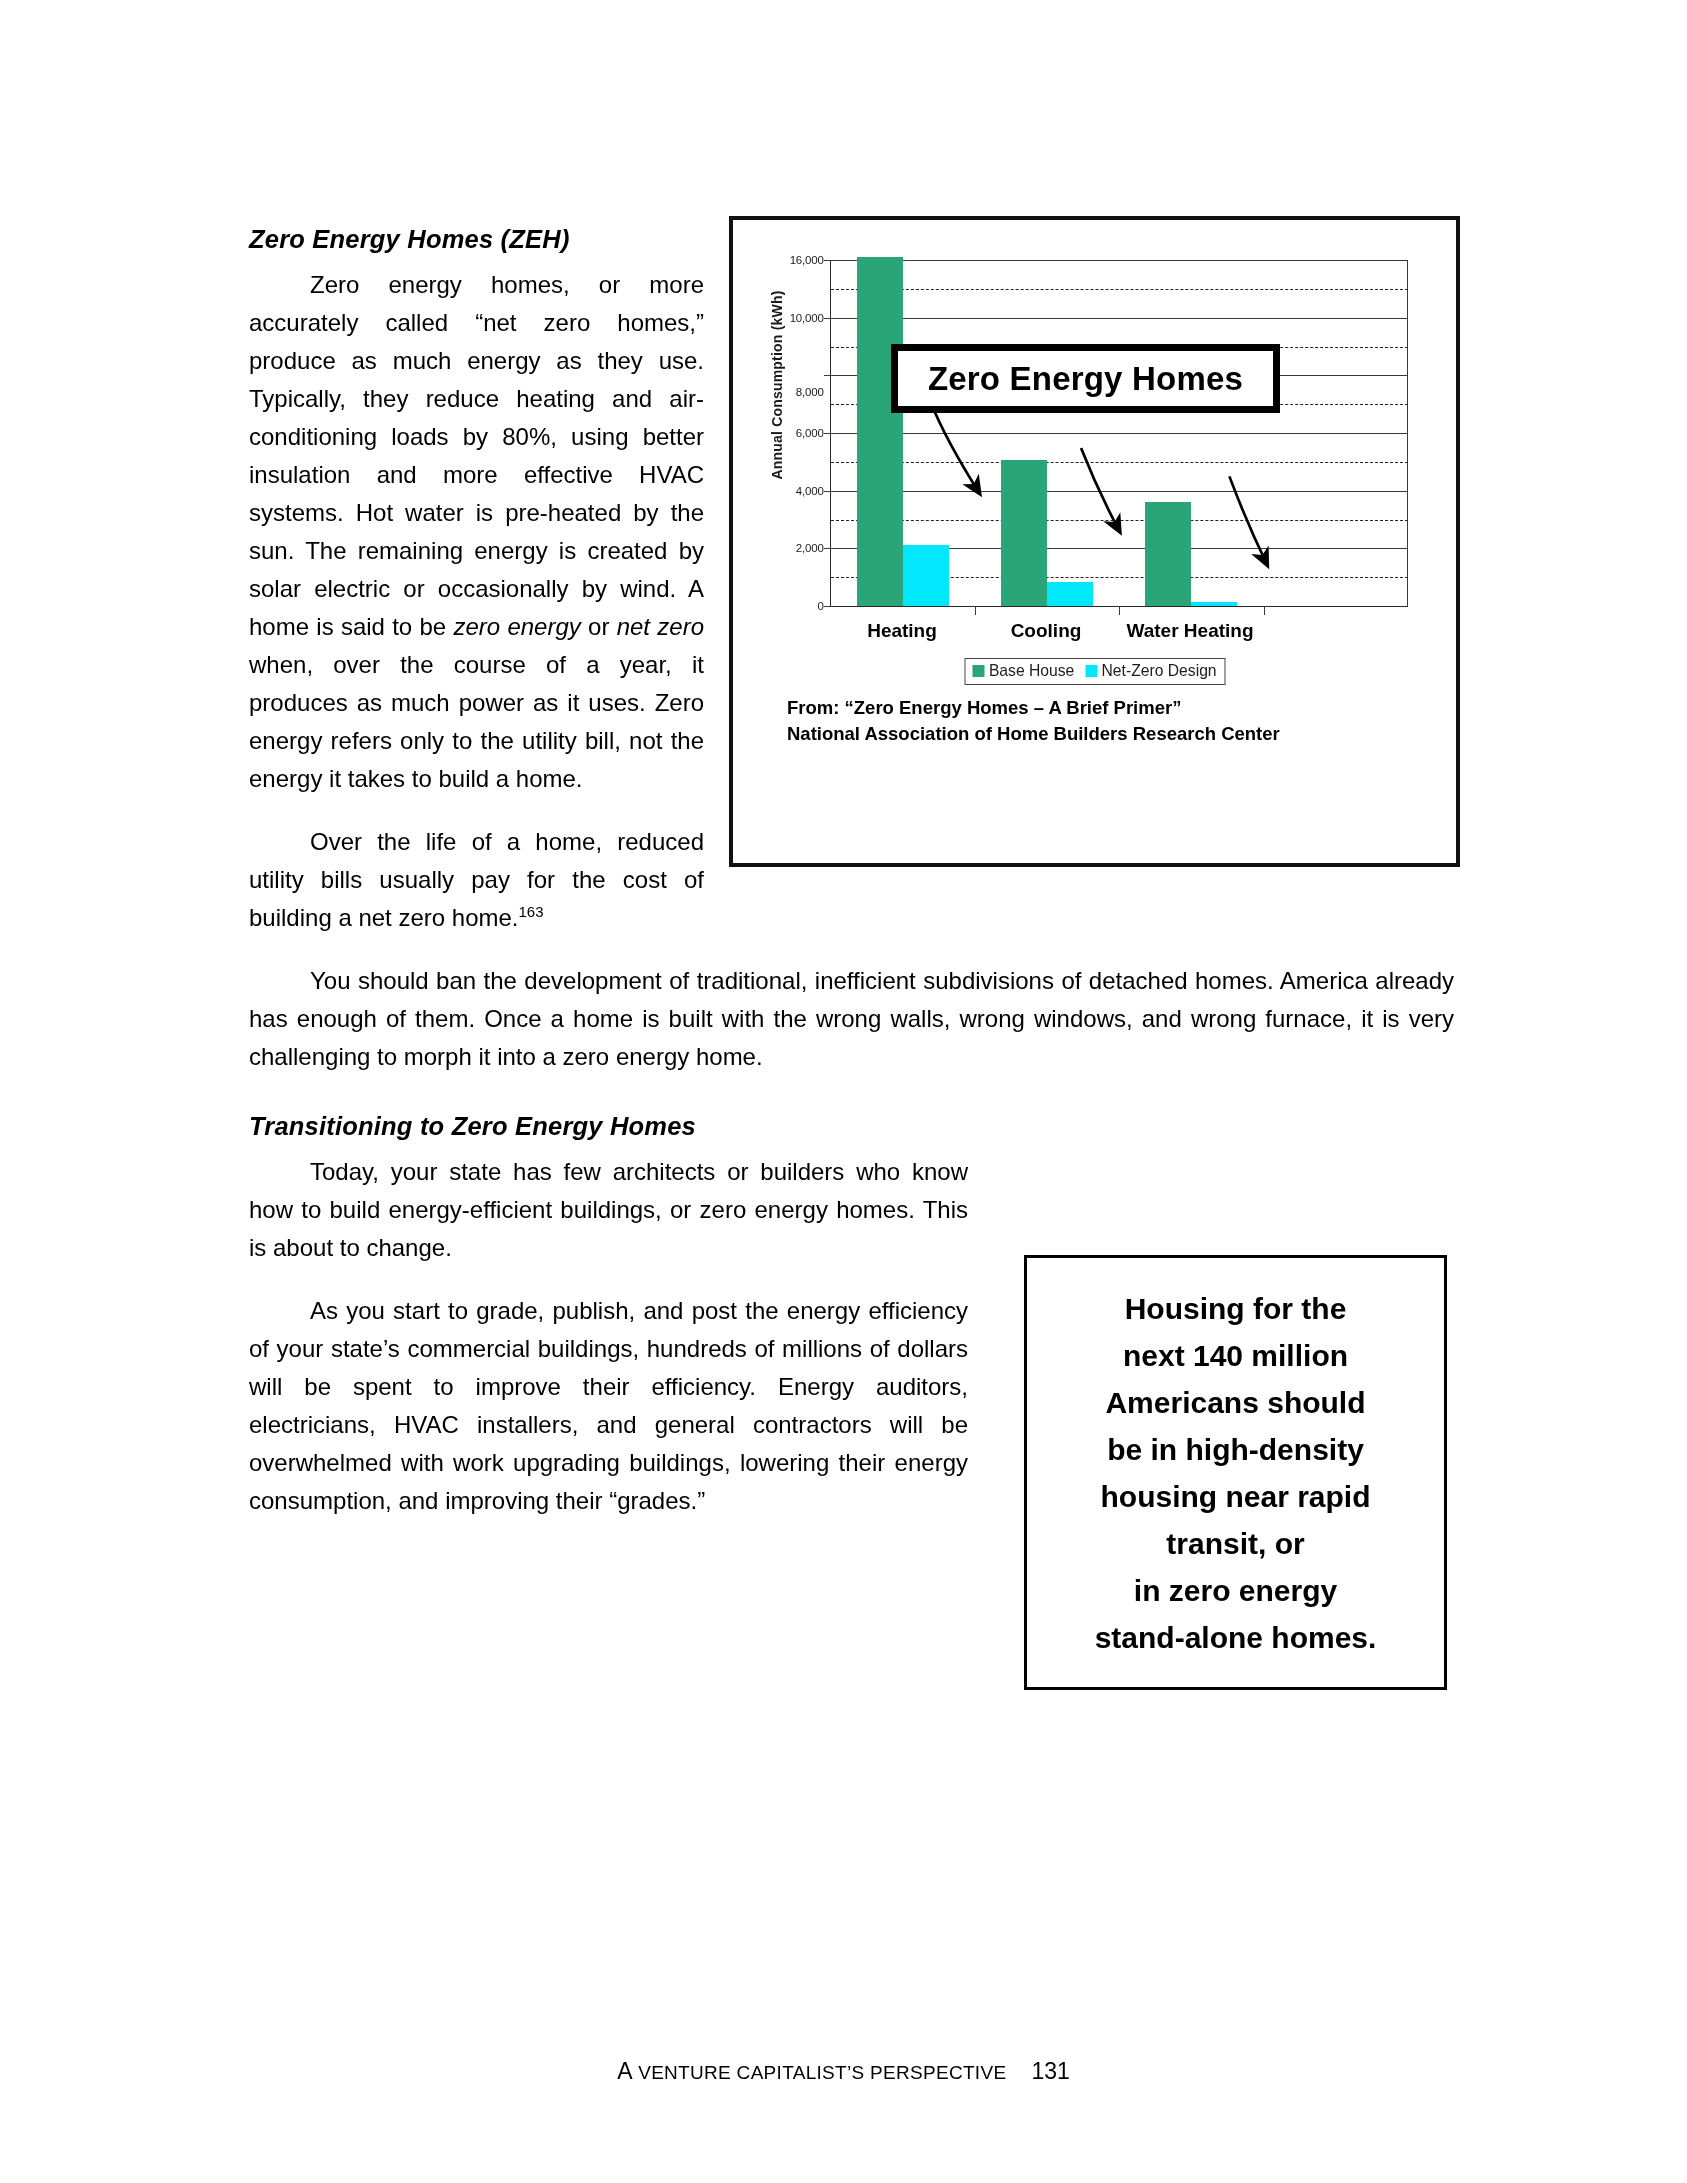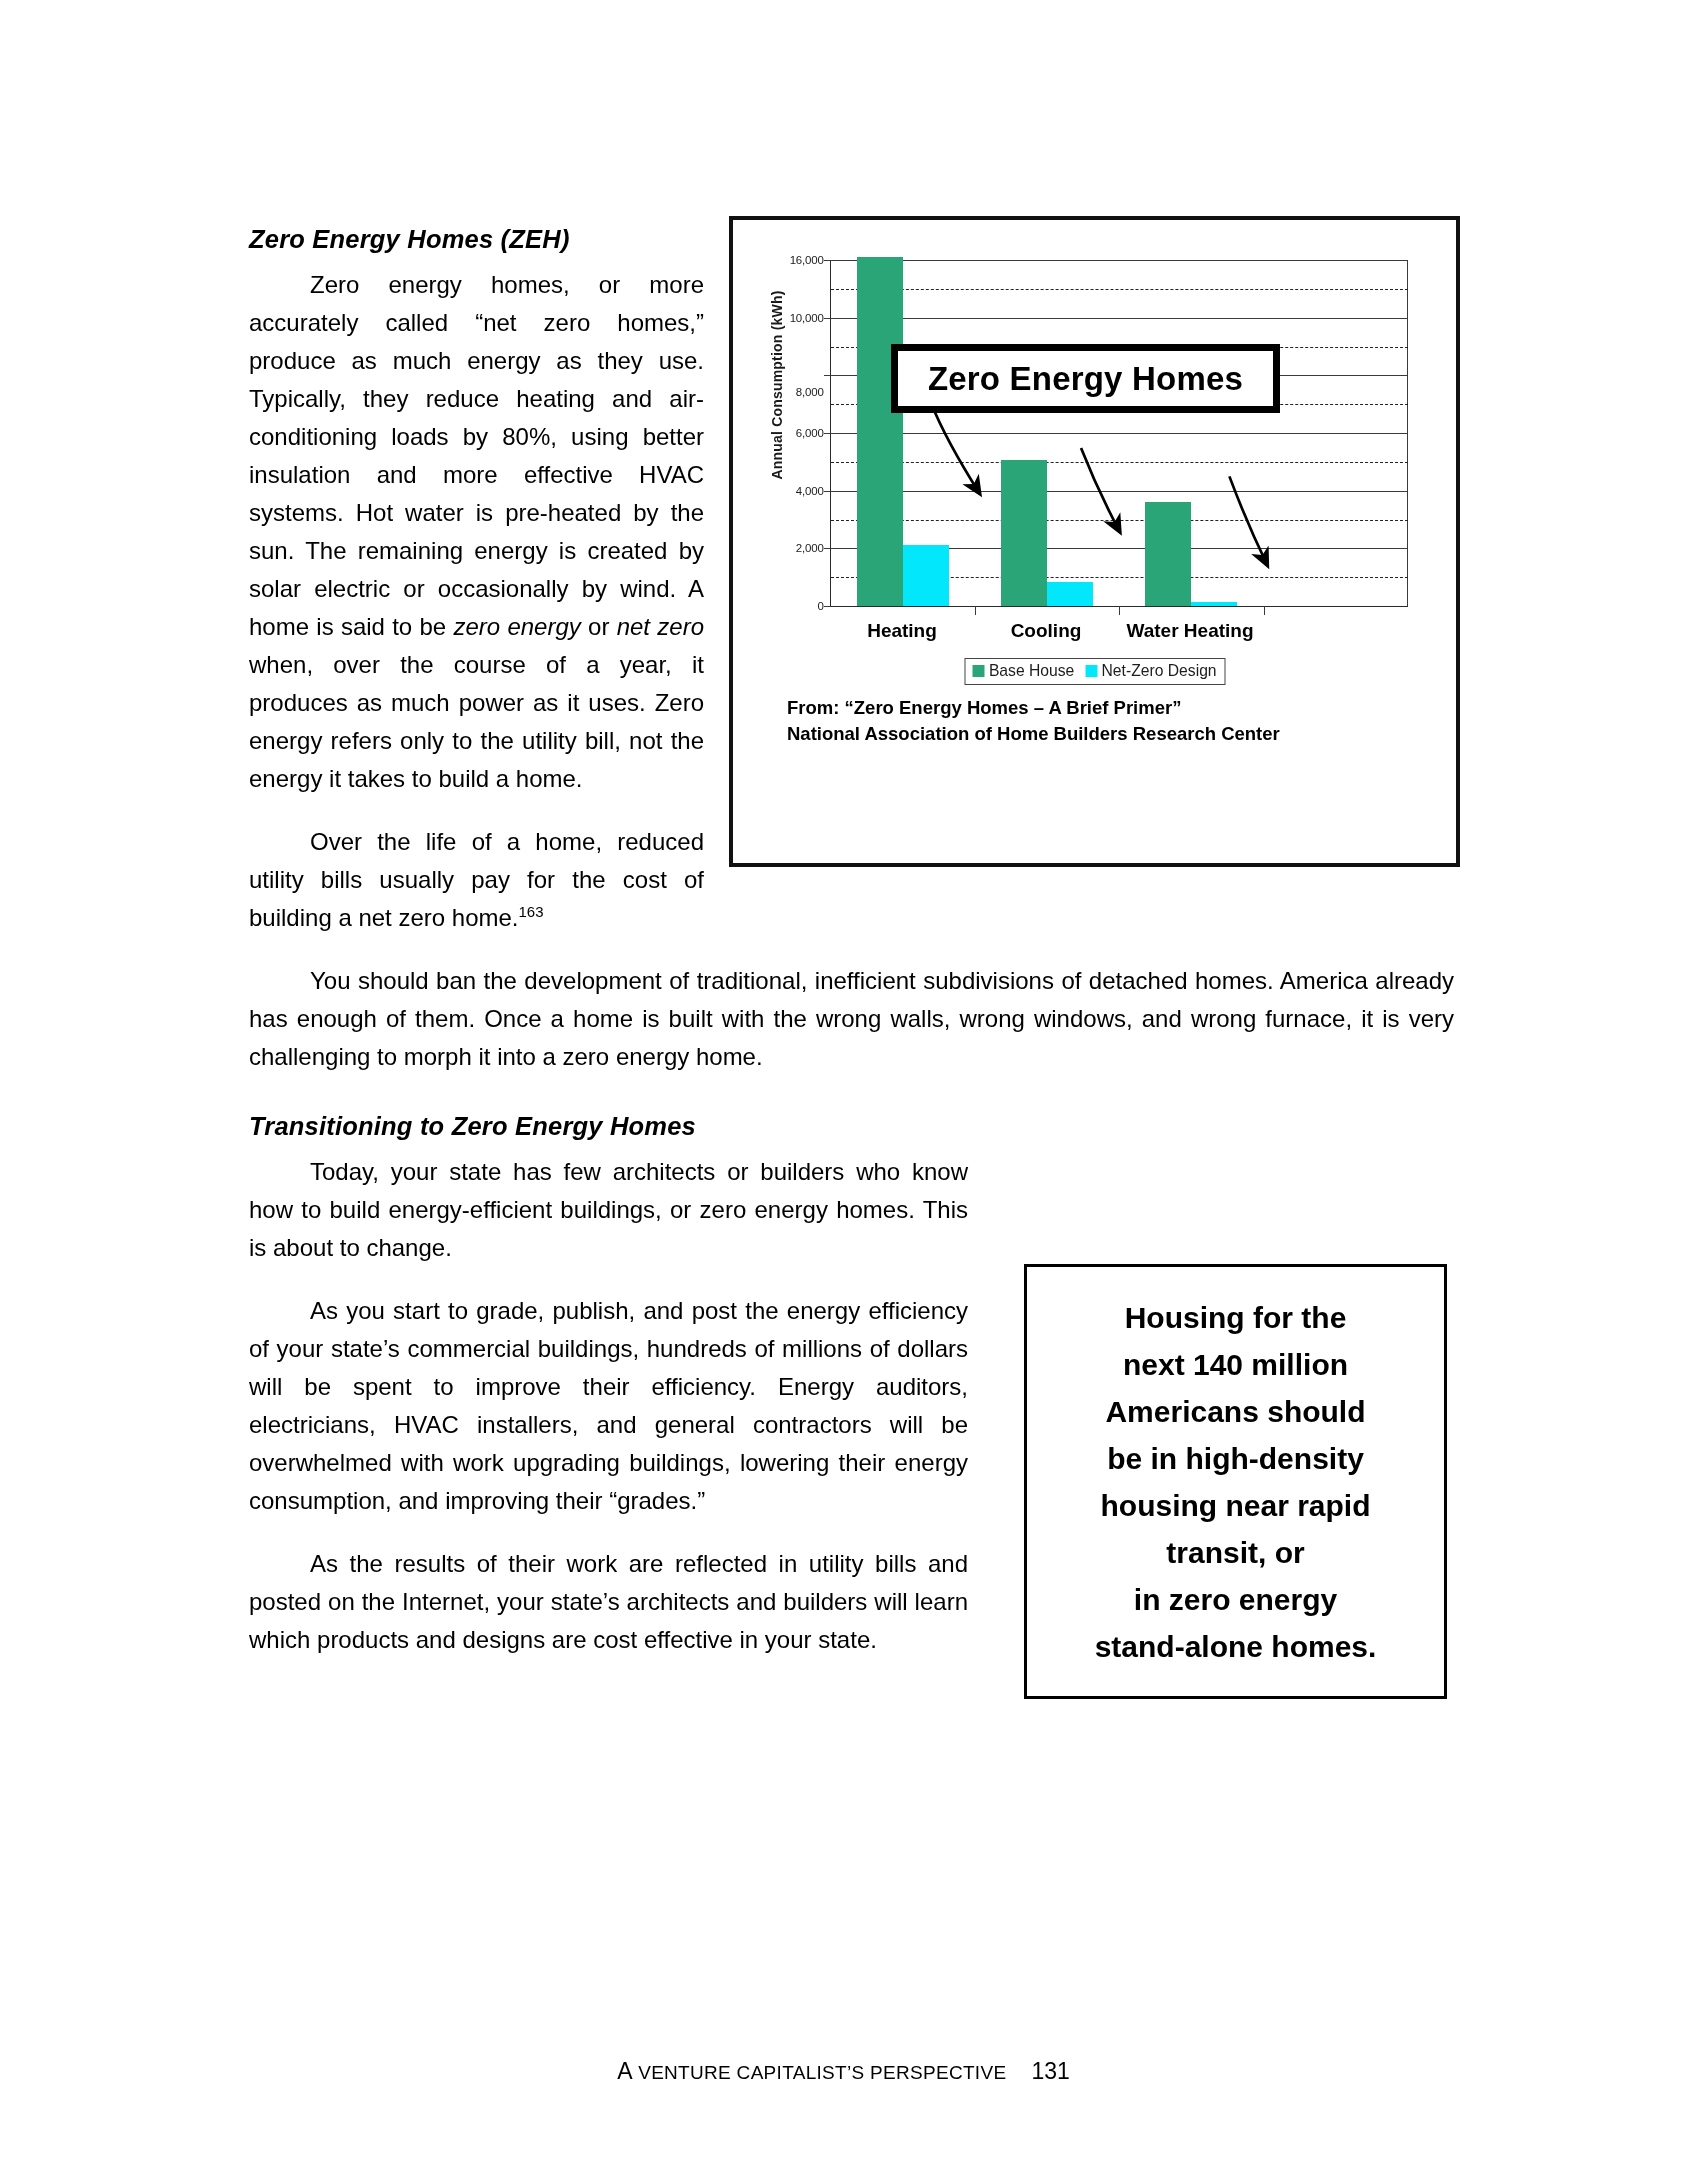--- a/index.html
+++ b/index.html
@@ -262,21 +262,20 @@
     left: 1024px;
     top: 1255px;
     width: 423px;
     height: 435px;
     border: 3.3px solid #000;
     background: #fff;
     box-sizing: border-box;
     display: flex;
     align-items: center;
     justify-content: center;
-    margin-top: 9px;
   }
   .pullquote-inner {
     text-align: center;
     font-size: 30px;
     font-weight: bold;
     line-height: 47px;
     padding: 0 15px;
   }
 
   
@@ -416,21 +415,20 @@
     <p class="body indent gap">You should ban the development of traditional, inefficient subdivisions of detached homes. America already has enough of them. Once a home is built with the wrong walls, wrong windows, and wrong furnace, it is very challenging to morph it into a zero energy home.</p>
 
     <h2 class="sec-heading" style="margin-top:35px;">Transitioning to Zero Energy Homes</h2>
 
     <div class="quote-float"></div>
 
     <p class="body indent">Today, your state has few architects or builders who know how to build energy-efficient buildings, or zero energy homes. This is about to change.</p>
 
     <p class="body indent gap">As you start to grade, publish, and post the energy efficiency of your state’s commercial buildings, hundreds of millions of dollars will be spent to improve their efficiency. Energy auditors, electricians, HVAC installers, and general contractors will be overwhelmed with work upgrading buildings, lowering their energy consumption, and improving their “grades.”</p>
 
-    <p class="body indent gap">As the results of their work are reflected in utility bills and posted on the Internet, your state’s architects and builders will learn which products and designs are cost effective in your state.</p>
 
   </div>
 
   <div class="footer">
     <span class="sc-first">A</span><span class="sc"> VENTURE CAPITALIST’S PERSPECTIVE</span><span class="pageno">131</span>
   </div>
 
 </div>
 
 

